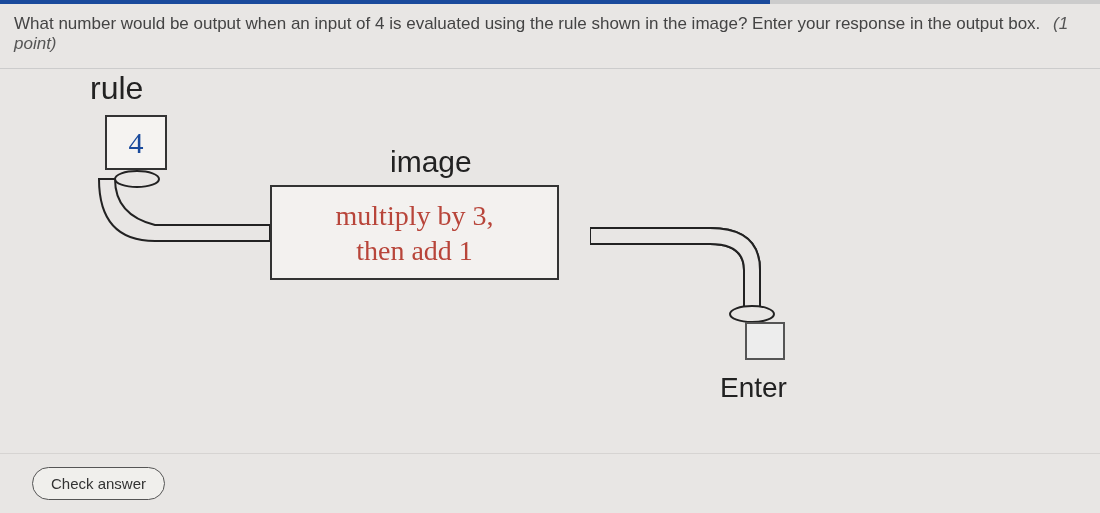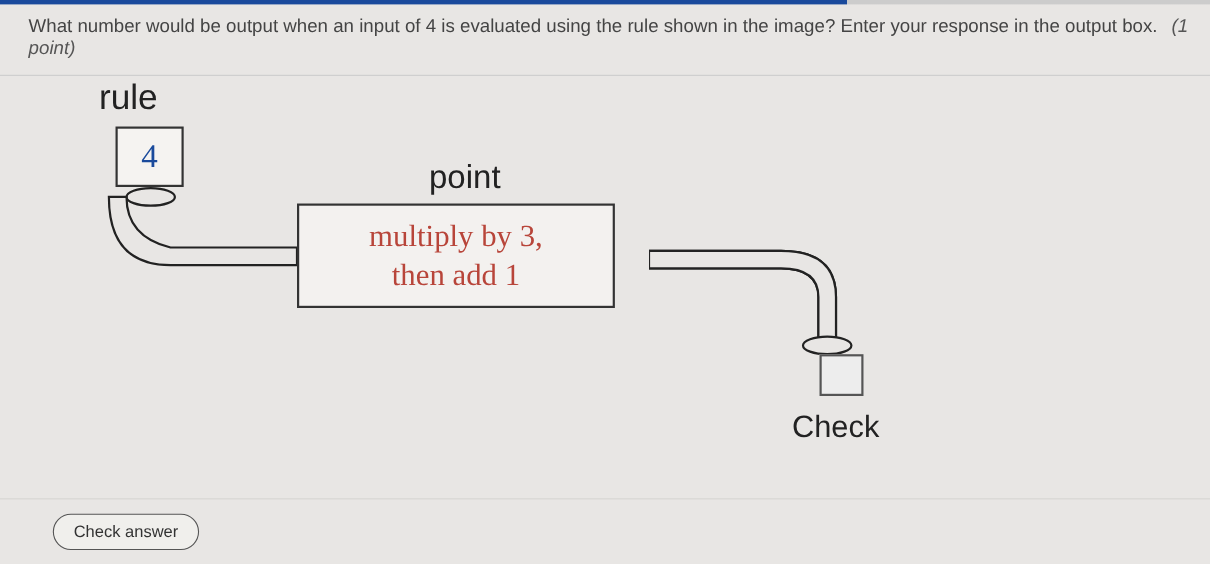--- a/index.html
+++ b/index.html
@@ -15,21 +15,21 @@
   .topbar {
     position: absolute;
     top: 0; left: 0; right: 0;
     height: 4px;
     background: linear-gradient(to right, #1a4a9c 0%, #1a4a9c 70%, #ccc 70%, #ccc 100%);
   }
   .question-bar {
     position: absolute;
     top: 4px;
     left: 0; right: 0;
-    padding: 10px 14px 14px 26px;
+    padding: 10px 14px 14px 14px;
     font-size: 17px;
     color: #444;
     border-bottom: 1px solid #ccc;
   }
   .question-text { display: inline; }
   .points-text { font-style: italic; display: inline; margin-left: 8px; color: #555; }
 
   .canvas {
     position: absolute;
     top: 60px; left: 0; right: 0; bottom: 60px;
@@ -100,21 +100,21 @@
   
   .pipe { position: absolute; }
   .pipe svg { display: block; }
 
   .bottom-bar {
     position: absolute;
     bottom: 0; left: 0; right: 0;
     height: 60px;
     display: flex;
     align-items: center;
-    padding-left: 48px;
+    padding-left: 32px;
     border-top: 1px solid #d6d4d2;
   }
   .check-btn {
     background: #f0efec;
     border: 1px solid #555;
     border-radius: 18px;
     padding: 7px 18px;
     font-size: 15px;
     color: #333;
     cursor: pointer;
@@ -141,37 +141,37 @@
   <div class="input-box">4</div>
 
   <div class="pipe" style="top:105px; left:95px;">
     <svg width="185" height="90" viewBox="0 0 185 90">
 
       <ellipse cx="42" cy="14" rx="22" ry="8" fill="#e8e6e4" stroke="#222" stroke-width="2"></ellipse>
       <path d="M20 14 Q20 50 60 60 L175 60 L175 76 L60 76 Q4 76 4 14 Z" fill="#e8e6e4" stroke="#222" stroke-width="2"></path>
     </svg>
   </div>
 
-  <div class="rule-label">point</div>
+  <div class="rule-label">image</div>
   <div class="rule-box">
     <span style="white-space:pre-line;">multiply by 3,
 then add 1</span>
   </div>
 
   <div class="pipe" style="top:160px; left:590px;">
     <svg width="220" height="120" viewBox="0 0 220 120">
       <path d="M0 8 L120 8 Q170 8 170 50 L170 92
                M0 24 L120 24 Q154 24 154 50 L154 92" fill="none" stroke="#222" stroke-width="2"></path>
       <path d="M0 8 L120 8 Q170 8 170 50 L170 92 L154 92 L154 50 Q154 24 120 24 L0 24 Z" fill="#e8e6e4" stroke="#222" stroke-width="2"></path>
       <ellipse cx="162" cy="94" rx="22" ry="8" fill="#e8e6e4" stroke="#222" stroke-width="2"></ellipse>
     </svg>
   </div>
 
   <div class="output-box">
     <input type="text" value="" style="">
   </div>
-  <div class="output-label">Check</div>
+  <div class="output-label">Enter</div>
 
 </div>
 
 <div class="bottom-bar">
   <button class="check-btn">Check answer</button>
 </div>
 
 </body></html>

